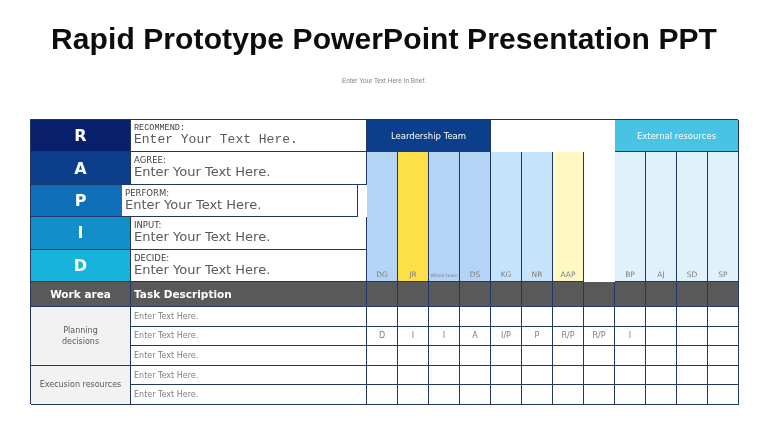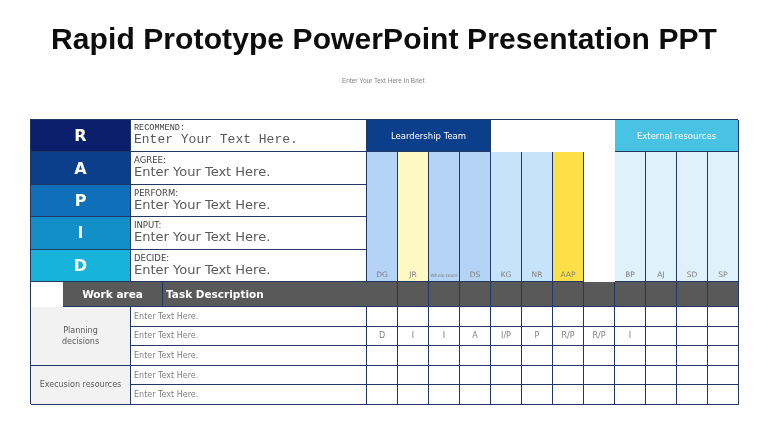--- a/index.html
+++ b/index.html
@@ -9,21 +9,21 @@
   .table { position: absolute; left: 30px; top: 119px; width: 708px; height: 285px; border: 1.5px solid #1f3864; }
   .cell { position: absolute; border-right: 1px solid #1f3864; border-bottom: 1px solid #1f3864; }
   .letter { color: #fff; font-weight: bold; font-size: 16px; display: flex; align-items: center; justify-content: center; font-family: "DejaVu Sans", sans-serif; }
   .role { background: #fff; padding: 3px 0 0 3px; font-family: "DejaVu Sans", sans-serif; }
   .role .rl { font-size: 8.5px; color: #404040; line-height: 11px; }
   .role .rt { font-size: 13px; color: #595959; line-height: 11px; }
   .grp { color: #fff; font-size: 8.5px; display: flex; align-items: center; justify-content: center; font-family: "DejaVu Sans", sans-serif; }
   .colhead { display: flex; align-items: flex-end; justify-content: center; padding-bottom: 2px; font-size: 7.5px; color: #7f7f7f; font-family: "DejaVu Sans", sans-serif; }
   .colhead.small { font-size: 4.5px; text-align: center; line-height: 5px; padding-bottom: 3px; }
   .dark { background: #595959; }
-  .darkhead { color: #fff; font-weight: bold; font-size: 10.5px; display: flex; align-items: center; font-family: "DejaVu Sans", sans-serif; margin-left: 32px; }
+  .darkhead { color: #fff; font-weight: bold; font-size: 10.5px; display: flex; align-items: center; font-family: "DejaVu Sans", sans-serif; }
   .area { background: #f2f2f2; color: #595959; font-size: 8px; display: flex; align-items: center; justify-content: center; text-align: center; font-family: "DejaVu Sans", sans-serif; line-height: 11px; }
   .task { background: #fff; color: #7f7f7f; font-size: 8px; display: flex; align-items: center; padding-left: 3px; font-family: "DejaVu Sans", sans-serif; }
   .val { background: #fff; color: #7f7f7f; font-size: 8px; display: flex; align-items: center; justify-content: center; font-family: "DejaVu Sans", sans-serif; }
 </style>
 </head>
 <body>
 
 <div class="title">Rapid Prototype PowerPoint Presentation PPT</div>
 <div class="subtitle">Enter Your Text Here In Brief.</div>
 
@@ -32,43 +32,43 @@
     <div class="cell role" style="left: 100px; top: 0px; width: 236px; height: 32.4px; font-family: Liberation Mono, monospace;">
       <div class="rl">RECOMMEND:</div>
       <div class="rt">Enter Your Text Here.</div>
     </div>
     <div class="cell letter" style="left: 0px; top: 32.4px; width: 100px; height: 32.4px; background: rgb(11, 63, 140);">A</div>
     <div class="cell role" style="left: 100px; top: 32.4px; width: 236px; height: 32.4px;">
       <div class="rl">AGREE:</div>
       <div class="rt">Enter Your Text Here.</div>
     </div>
     <div class="cell letter" style="left: 0px; top: 64.8px; width: 100px; height: 32.4px; background: rgb(15, 111, 184);">P</div>
-    <div class="cell role" style="left: 100px; top: 64.8px; width: 236px; height: 32.4px;">
+    <div class="cell role" style="left: 91px; top: 64.8px; width: 236px; height: 32.4px;">
       <div class="rl">PERFORM:</div>
       <div class="rt">Enter Your Text Here.</div>
     </div>
     <div class="cell letter" style="left: 0px; top: 97.2px; width: 100px; height: 32.4px; background: rgb(18, 143, 201);">I</div>
     <div class="cell role" style="left: 100px; top: 97.2px; width: 236px; height: 32.4px;">
       <div class="rl">INPUT:</div>
       <div class="rt">Enter Your Text Here.</div>
     </div>
     <div class="cell letter" style="left: 0px; top: 129.6px; width: 100px; height: 32.4px; background: rgb(23, 179, 218);">D</div>
     <div class="cell role" style="left: 100px; top: 129.6px; width: 236px; height: 32.4px;">
       <div class="rl">DECIDE:</div>
       <div class="rt">Enter Your Text Here.</div>
     </div>
     <div class="cell grp" style="left: 336px; top: 0px; width: 124px; height: 32.4px; background: rgb(11, 63, 140);">Leardership Team</div>
     <div class="cell grp" style="left: 584px; top: 0px; width: 124px; height: 32.4px; background: rgb(73, 195, 227);">External resources</div>
     <div class="cell colhead" style="left: 336px; top: 32.4px; width: 31px; height: 129.6px; background: rgb(180, 211, 245);">DG</div>
-    <div class="cell colhead" style="left: 367px; top: 32.4px; width: 31px; height: 129.6px; background: #fef9c3;">JR</div>
+    <div class="cell colhead" style="left: 367px; top: 32.4px; width: 31px; height: 129.6px; background: #fde047;">JR</div>
     <div class="cell colhead small" style="left: 398px; top: 32.4px; width: 31px; height: 129.6px; background: rgb(180, 211, 245);">Whole team</div>
     <div class="cell colhead" style="left: 429px; top: 32.4px; width: 31px; height: 129.6px; background: rgb(180, 211, 245);">DS</div>
     <div class="cell colhead" style="left: 460px; top: 32.4px; width: 31px; height: 129.6px; background: rgb(197, 227, 250);">KG</div>
     <div class="cell colhead" style="left: 491px; top: 32.4px; width: 31px; height: 129.6px; background: rgb(197, 227, 250);">NR</div>
-    <div class="cell colhead" style="left: 522px; top: 32.4px; width: 31px; height: 129.6px; background: #fde047;">AAP</div>
+    <div class="cell colhead" style="left: 522px; top: 32.4px; width: 31px; height: 129.6px; background: #fef9c3;">AAP</div>
     <div class="cell colhead" style="left: 584px; top: 32.4px; width: 31px; height: 129.6px; background: rgb(223, 241, 251);">BP</div>
     <div class="cell colhead" style="left: 615px; top: 32.4px; width: 31px; height: 129.6px; background: rgb(223, 241, 251);">AJ</div>
     <div class="cell colhead" style="left: 646px; top: 32.4px; width: 31px; height: 129.6px; background: rgb(223, 241, 251);">SD</div>
     <div class="cell colhead" style="left: 677px; top: 32.4px; width: 31px; height: 129.6px; background: rgb(223, 241, 251);">SP</div>
     <div class="cell dark darkhead" style="left: 0px; top: 162px; width: 100px; height: 25px; justify-content: center;">Work area</div>
     <div class="cell dark darkhead" style="left: 100px; top: 162px; width: 236px; height: 25px; padding-left: 3px;">Task Description</div>
     <div class="cell dark" style="left: 336px; top: 162px; width: 31px; height: 25px;"></div>
     <div class="cell dark" style="left: 367px; top: 162px; width: 31px; height: 25px;"></div>
     <div class="cell dark" style="left: 398px; top: 162px; width: 31px; height: 25px;"></div>
     <div class="cell dark" style="left: 429px; top: 162px; width: 31px; height: 25px;"></div>

